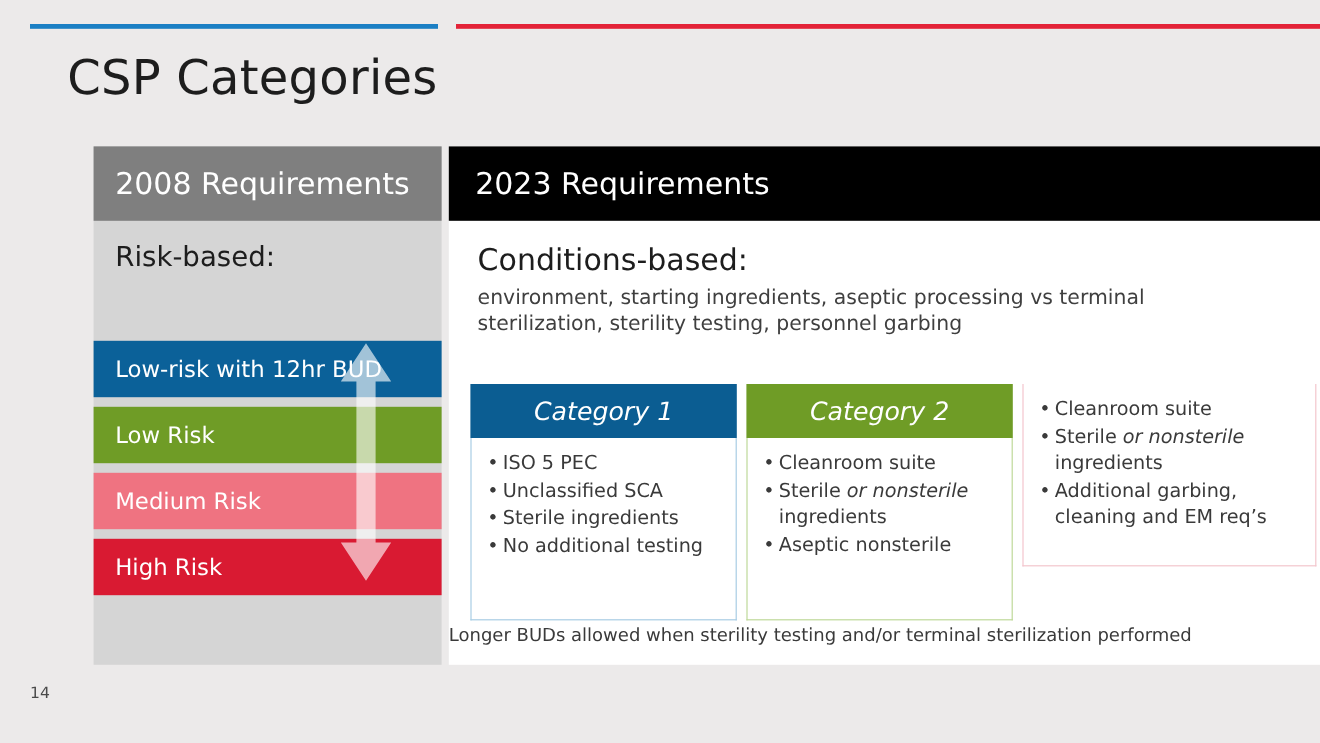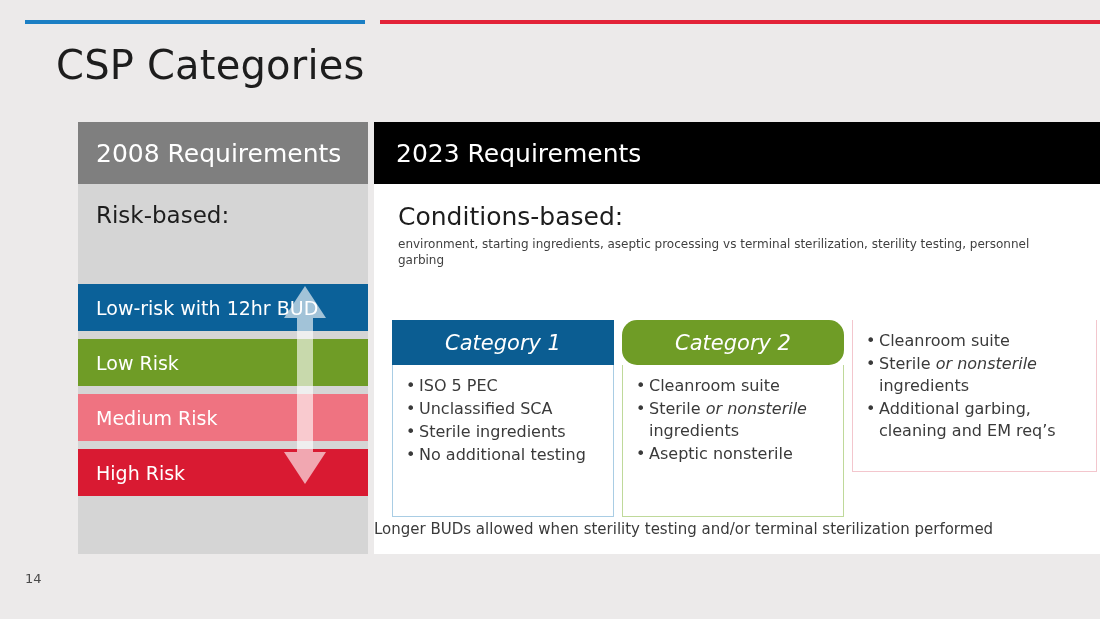--- a/index.html
+++ b/index.html
@@ -109,21 +109,21 @@
     align-items: center;
     padding-left: 22px;
     box-sizing: border-box;
   }
   .right-subtitle {
     font-size: 25px;
     color: #1d1d1d;
     padding: 18px 0 0 24px;
   }
   .right-desc {
-    font-size: 12px;
+    font-size: 17px;
     color: #3f3f3f;
     padding: 6px 24px 0 24px;
     line-height: 1.3;
     max-width: 640px;
   }
 
   
   .cards {
     position: absolute;
     left: 18px;
@@ -236,21 +236,21 @@
         <div class="card-body" style="border-color: rgb(169, 205, 228);">
           <ul>
             <li>ISO 5 PEC</li>
             <li>Unclassified SCA</li>
             <li>Sterile ingredients</li>
             <li>No additional testing</li>
           </ul>
         </div>
       </div>
       <div class="card">
-        <div class="card-header" style="background: rgb(111, 156, 38); border-radius: 15px;">Category 2</div>
+        <div class="card-header" style="background: rgb(111, 156, 38);">Category 2</div>
         <div class="card-body" style="border-color: rgb(191, 217, 154);">
           <ul>
             <li>Cleanroom suite</li>
             <li>Sterile <i>or nonsterile</i> ingredients</li>
             <li>Aseptic nonsterile</li>
           </ul>
         </div>
       </div>
       <div class="card">
         <div class="card-body" style="border-color: rgb(243, 198, 205);">

